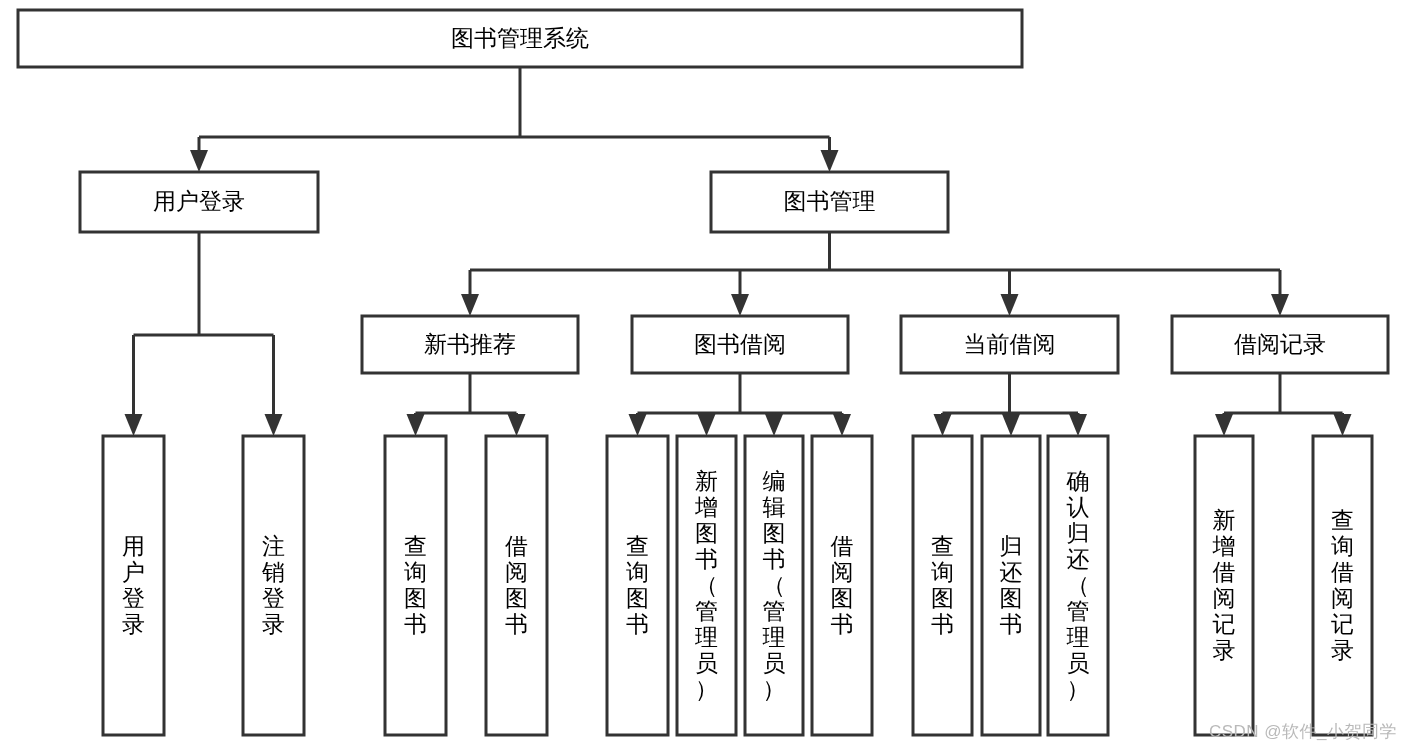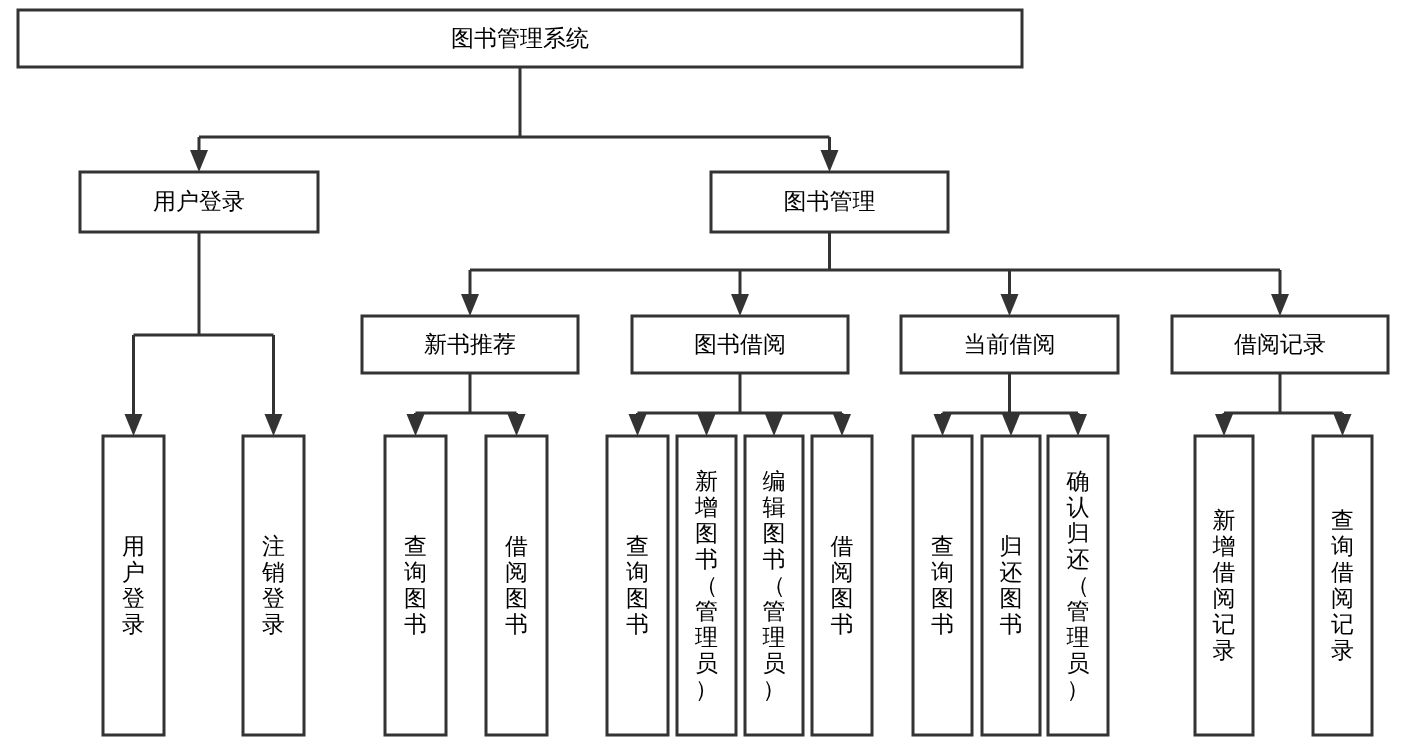--- a/index.html
+++ b/index.html
@@ -200,13 +200,14 @@
         <g>
           <rect x="1195" y="436" width="58" height="299" class="node-box"></rect>
           <text x="1224" y="527.5" class="leaf-label"><tspan x="1224" dy="0">新</tspan><tspan x="1224" dy="26">增</tspan><tspan x="1224" dy="26">借</tspan><tspan x="1224" dy="26">阅</tspan><tspan x="1224" dy="26">记</tspan><tspan x="1224" dy="26">录</tspan></text>
         </g>
         <g>
           <rect x="1313" y="436" width="59" height="299" class="node-box"></rect>
           <text x="1342.5" y="527.5" class="leaf-label"><tspan x="1342.5" dy="0">查</tspan><tspan x="1342.5" dy="26">询</tspan><tspan x="1342.5" dy="26">借</tspan><tspan x="1342.5" dy="26">阅</tspan><tspan x="1342.5" dy="26">记</tspan><tspan x="1342.5" dy="26">录</tspan></text>
         </g>
       </g>
   </svg>
+  <div class="watermark">CSDN @软件_小贺同学</div>
 </div>
 
 </body></html>

